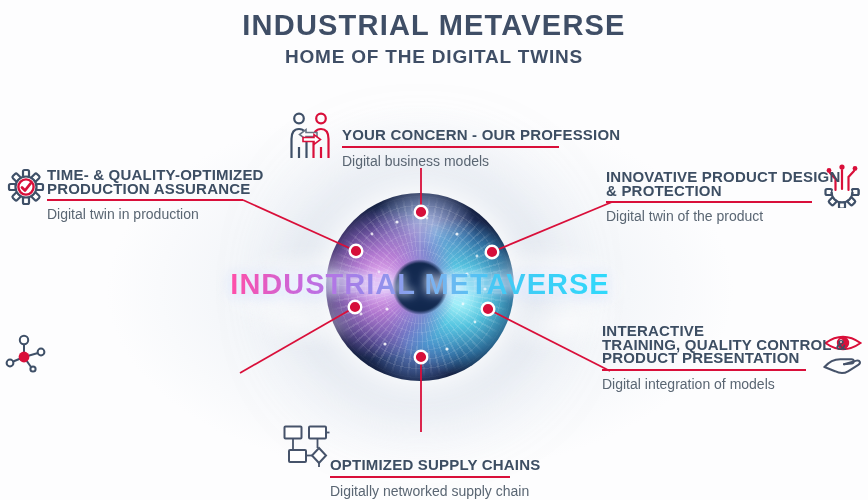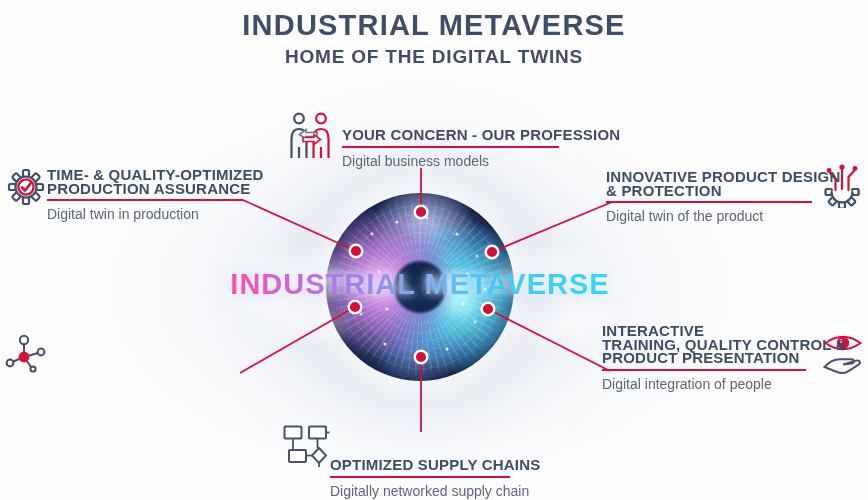--- a/index.html
+++ b/index.html
@@ -233,21 +233,21 @@
         <path d="M2.5,37 C8,30.5 13,29 19,29.2 L29.5,29.2 C32.5,29.2 32.5,33 29.5,33.4 L22,34.2"></path>
         <path d="M22,34.2 L34.5,30.6 C37.8,29.7 39.3,33 36.3,34.9 L26,41.3 C22,43.7 17,43.2 13,41.2 L2.5,37"></path>
       </g>
     </svg>
   </div>
   <div class="callout right co-right-lower">
     <span class="line">INTERACTIVE</span>
     <span class="line">TRAINING, QUALITY CONTROL &amp;</span>
     <span class="line">PRODUCT PRESENTATION</span>
     <div class="rule"></div>
-    <div class="sub">Digital integration of people</div>
+    <div class="sub">Digital integration of models</div>
   </div>
 
   <div class="icon ic-bottom">
     <svg width="50" height="46" viewBox="0 0 50 46">
       <g fill="#ffffff" stroke="#46536a" stroke-width="2">
         <rect x="2.5" y="3.5" width="17" height="12" rx="1"></rect>
         <rect x="27" y="3.5" width="17" height="12" rx="1"></rect>
         <rect x="7" y="27" width="17" height="12" rx="1"></rect>
         <polygon points="37,25 44,32.5 37,40 30,32.5"></polygon>
       </g>

